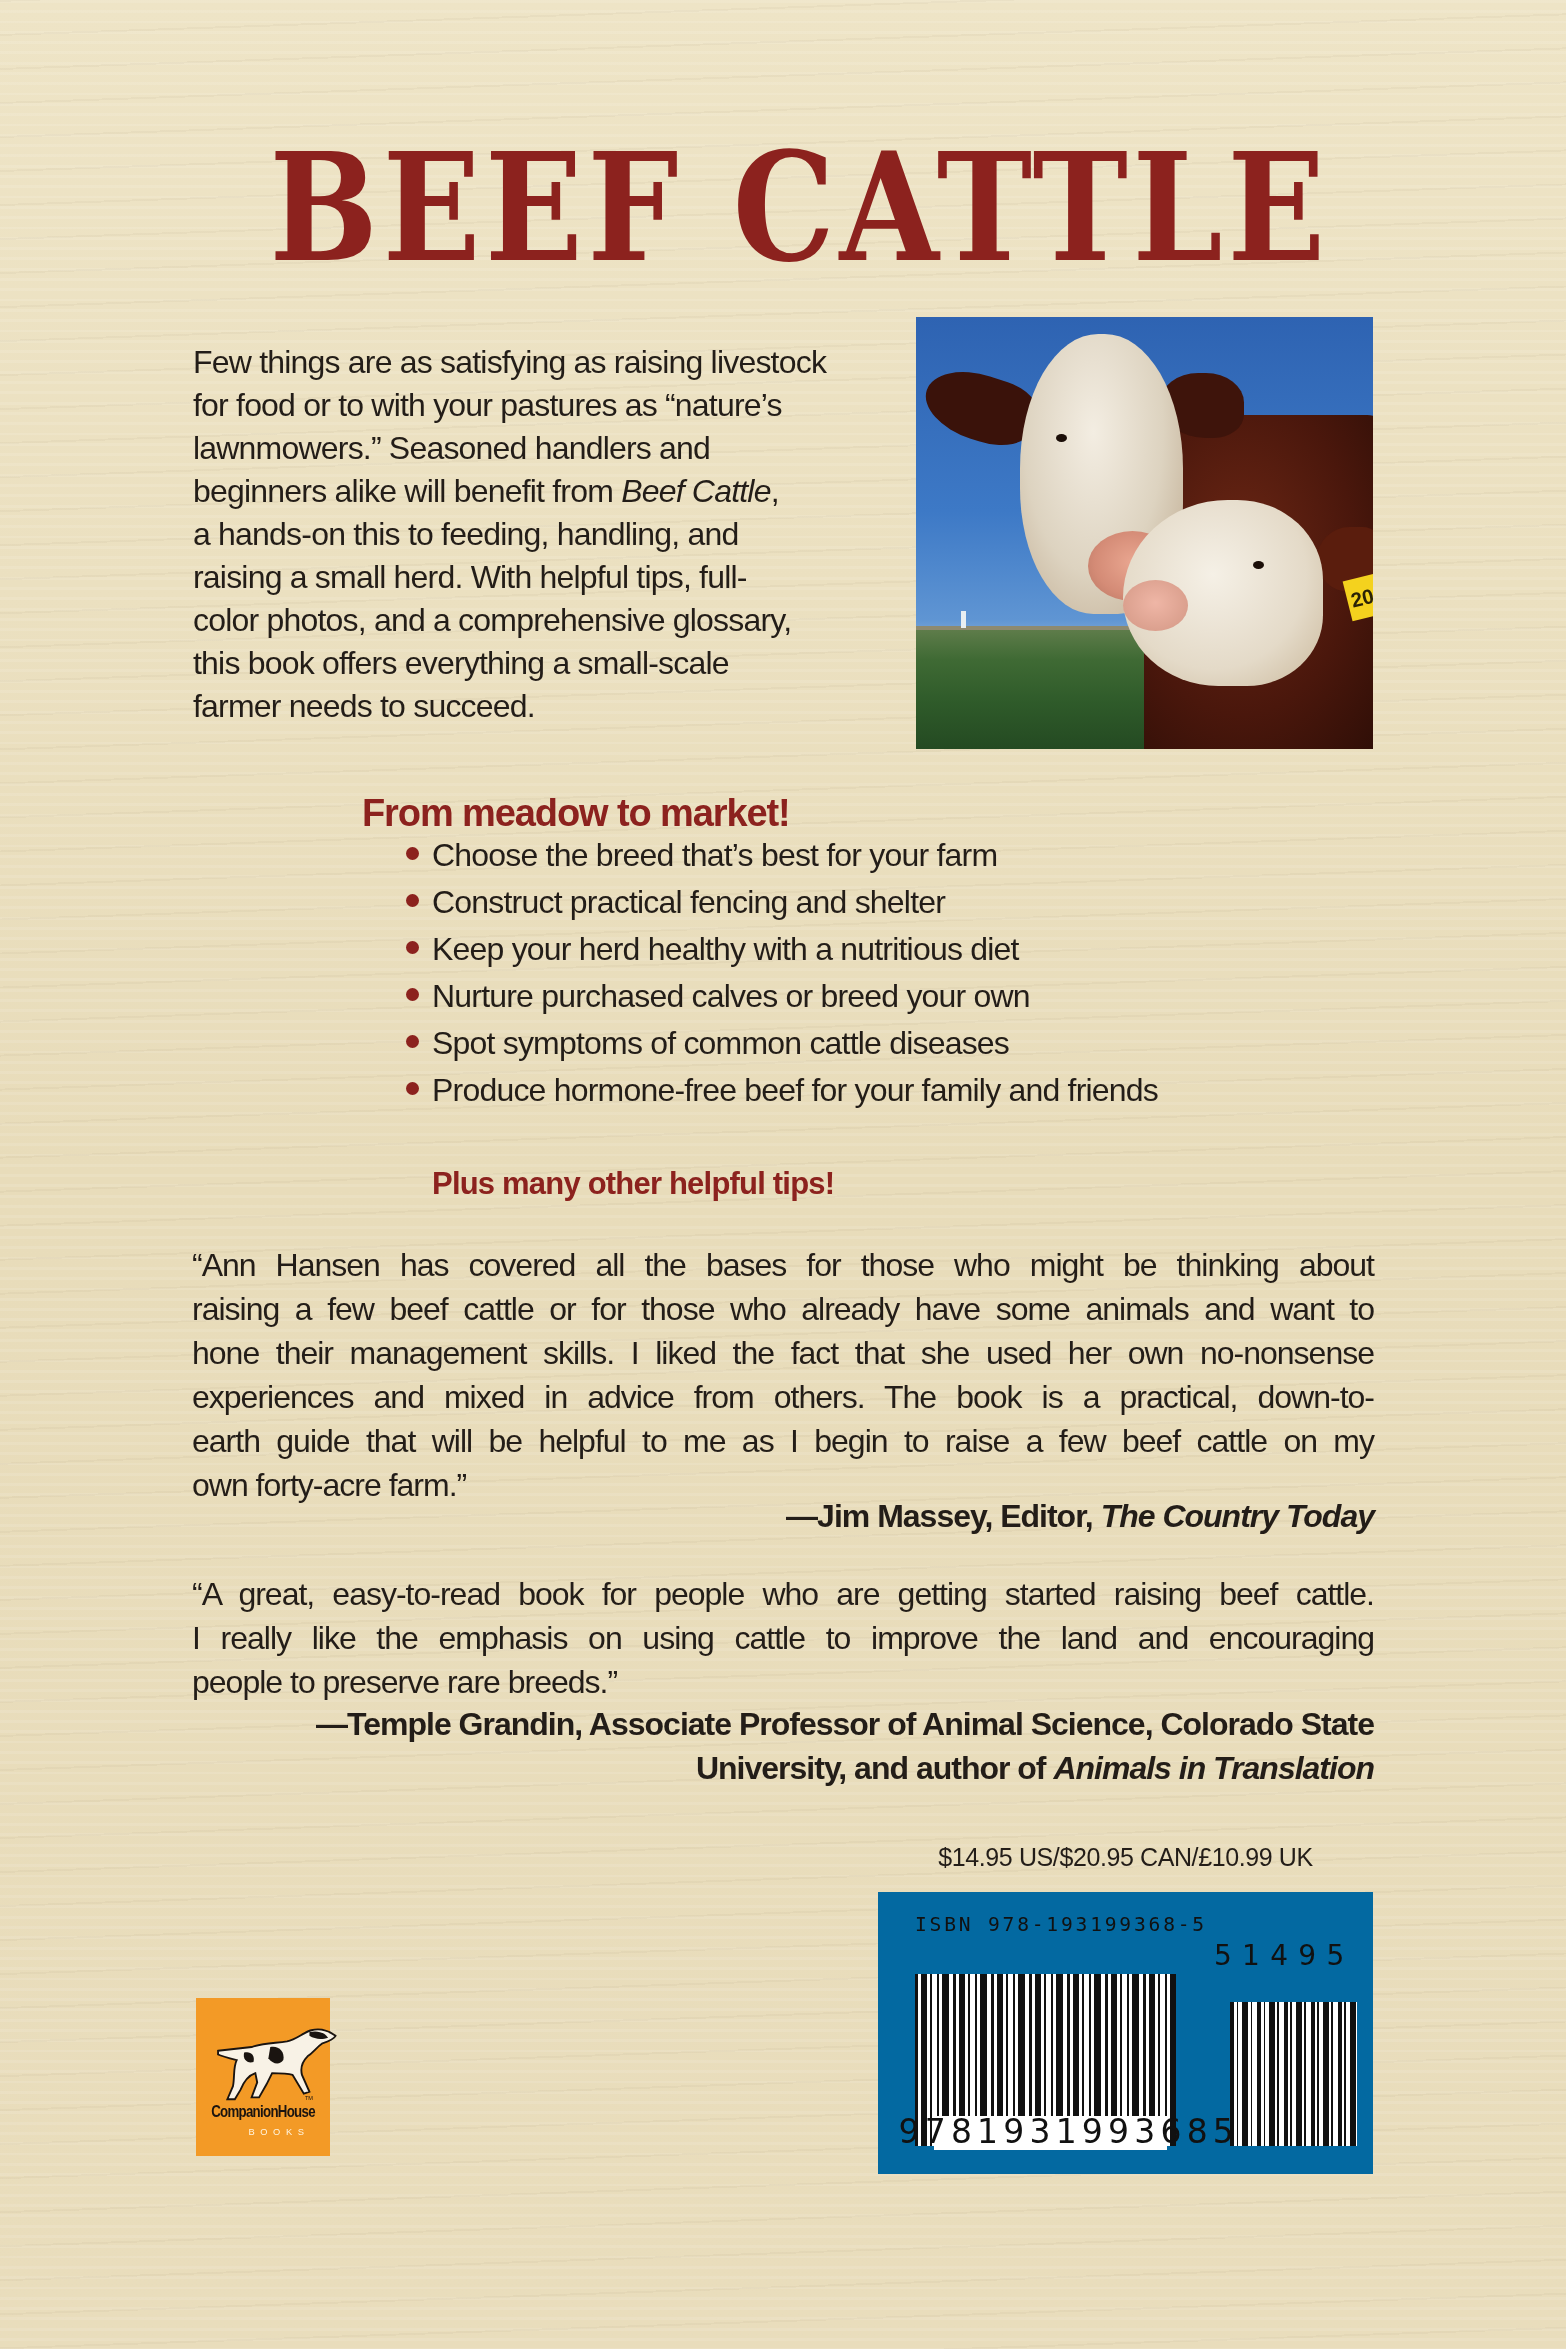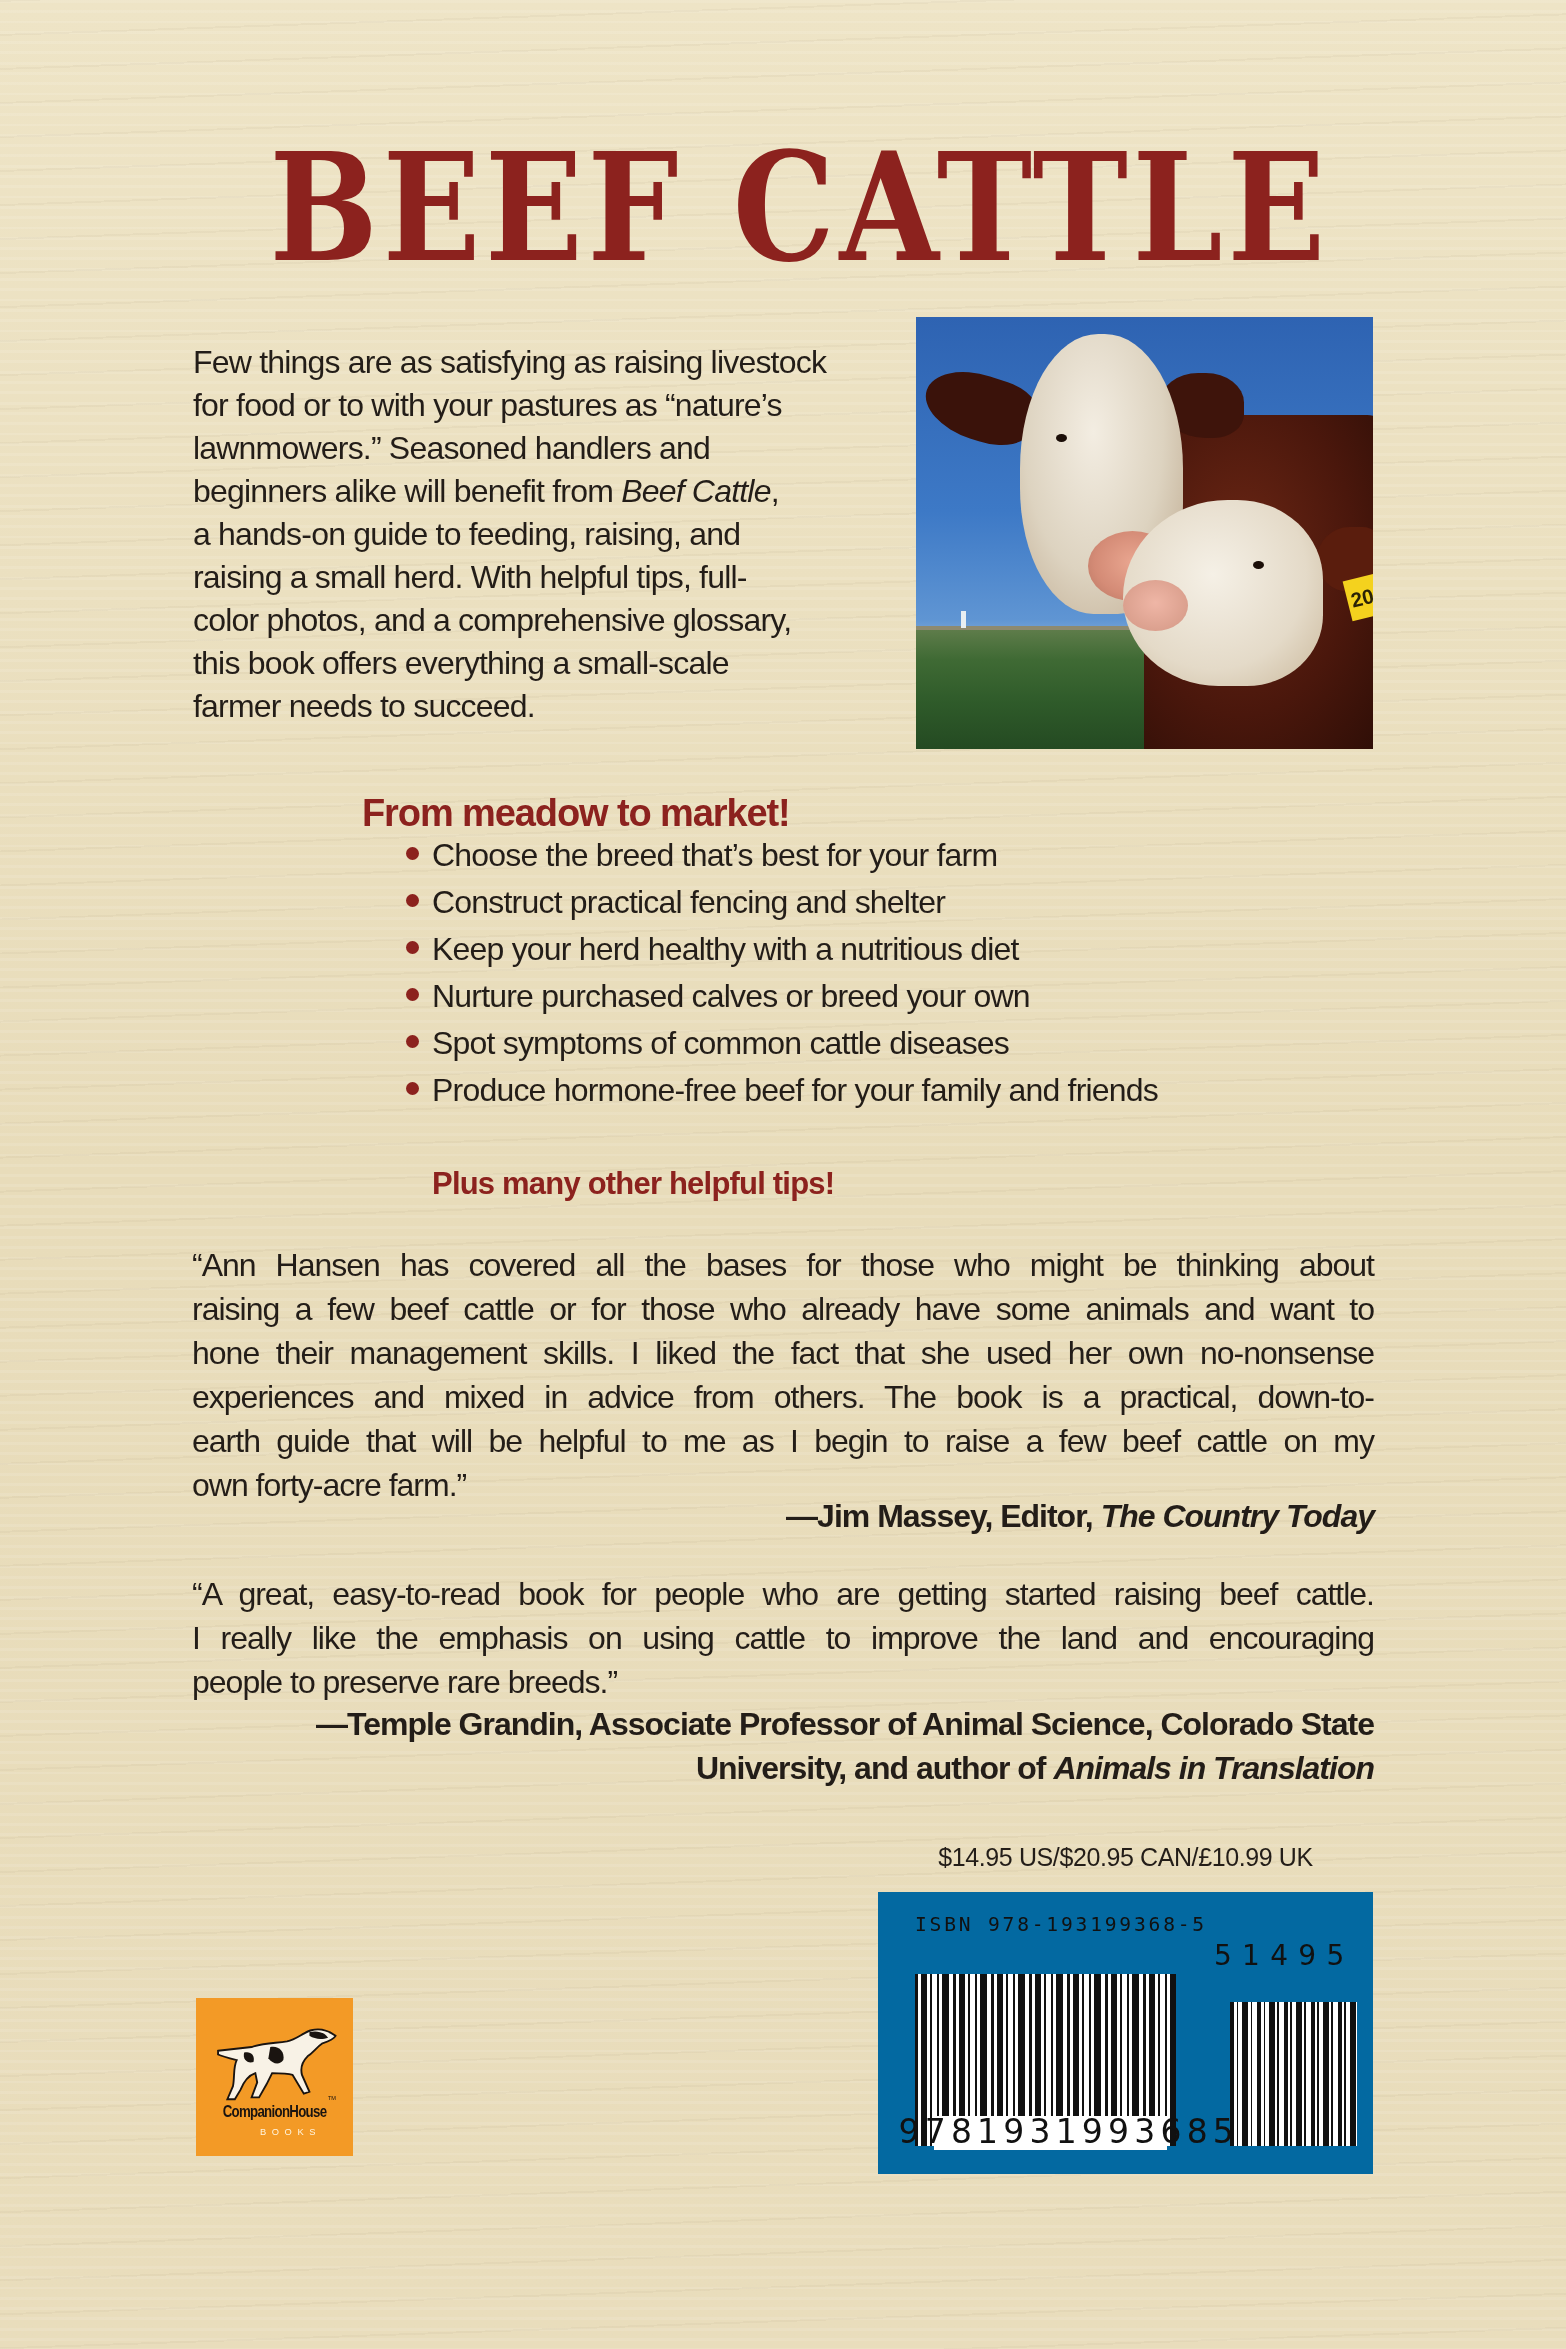--- a/index.html
+++ b/index.html
@@ -182,21 +182,21 @@
     position: absolute; left: 352px; top: 110px; width: 127px; height: 144px;
     background: repeating-linear-gradient(90deg,
       #111 0px, #111 3.7px, #fff 3.7px, #fff 6.5px,
       #111 6.5px, #111 8.4px, #fff 8.4px, #fff 12px,
       #111 12px, #111 17.7px, #fff 17.7px, #fff 20.5px,
       #111 20.5px, #111 22.4px, #fff 22.4px, #fff 27px);
   }
 
   
   .logo {
-    left: 196px; top: 1998px; width: 157px; height: 158px; background: #f39a26;
+    left: 196px; top: 1998px; width: 134px; height: 158px; background: #f39a26;
   }
   .logo svg { position: absolute; left: 9.3px; top: 20.5px; }
   .logo .pub-name {
     position: absolute; left: 0; right: 0; top: 104px; text-align: center;
     font-family: "Liberation Sans", sans-serif; font-weight: bold; font-size: 17px; letter-spacing: -0.9px;
     color: #1a1410; transform: scaleX(0.78); transform-origin: center; white-space: nowrap;
   }
   .logo .pub-sub {
     position: absolute; left: 0; right: 0; top: 129px; text-align: center;
     font-family: "Liberation Sans", sans-serif; font-size: 9.3px; letter-spacing: 5.6px; color: #fff5e0; padding-left: 32px;
@@ -206,21 +206,21 @@
 </head>
 <body>
 
 <div class="abs title">BEEF CATTLE</div>
 
 <div class="abs intro">
   <span class="line">Few things are as satisfying as raising livestock</span>
   <span class="line">for food or to with your pastures as “nature’s</span>
   <span class="line">lawnmowers.” Seasoned handlers and</span>
   <span class="line"><span>beginners alike will benefit from </span><em>Beef Cattle</em><span>,</span></span>
-  <span class="line">a hands-on guide to feeding, raising, and</span>
+  <span class="line">a hands-on this to feeding, handling, and</span>
   <span class="line">raising a small herd. With helpful tips, full-</span>
   <span class="line">color photos, and a comprehensive glossary,</span>
   <span class="line">this book offers everything a small-scale</span>
   <span class="line">farmer needs to succeed.</span>
 </div>
 
 <div class="abs photo" title="Hereford cow and calf in a green pasture under blue sky">
   <div class="horizon"></div>
   <div class="tower"></div>
   <div class="field"></div>

